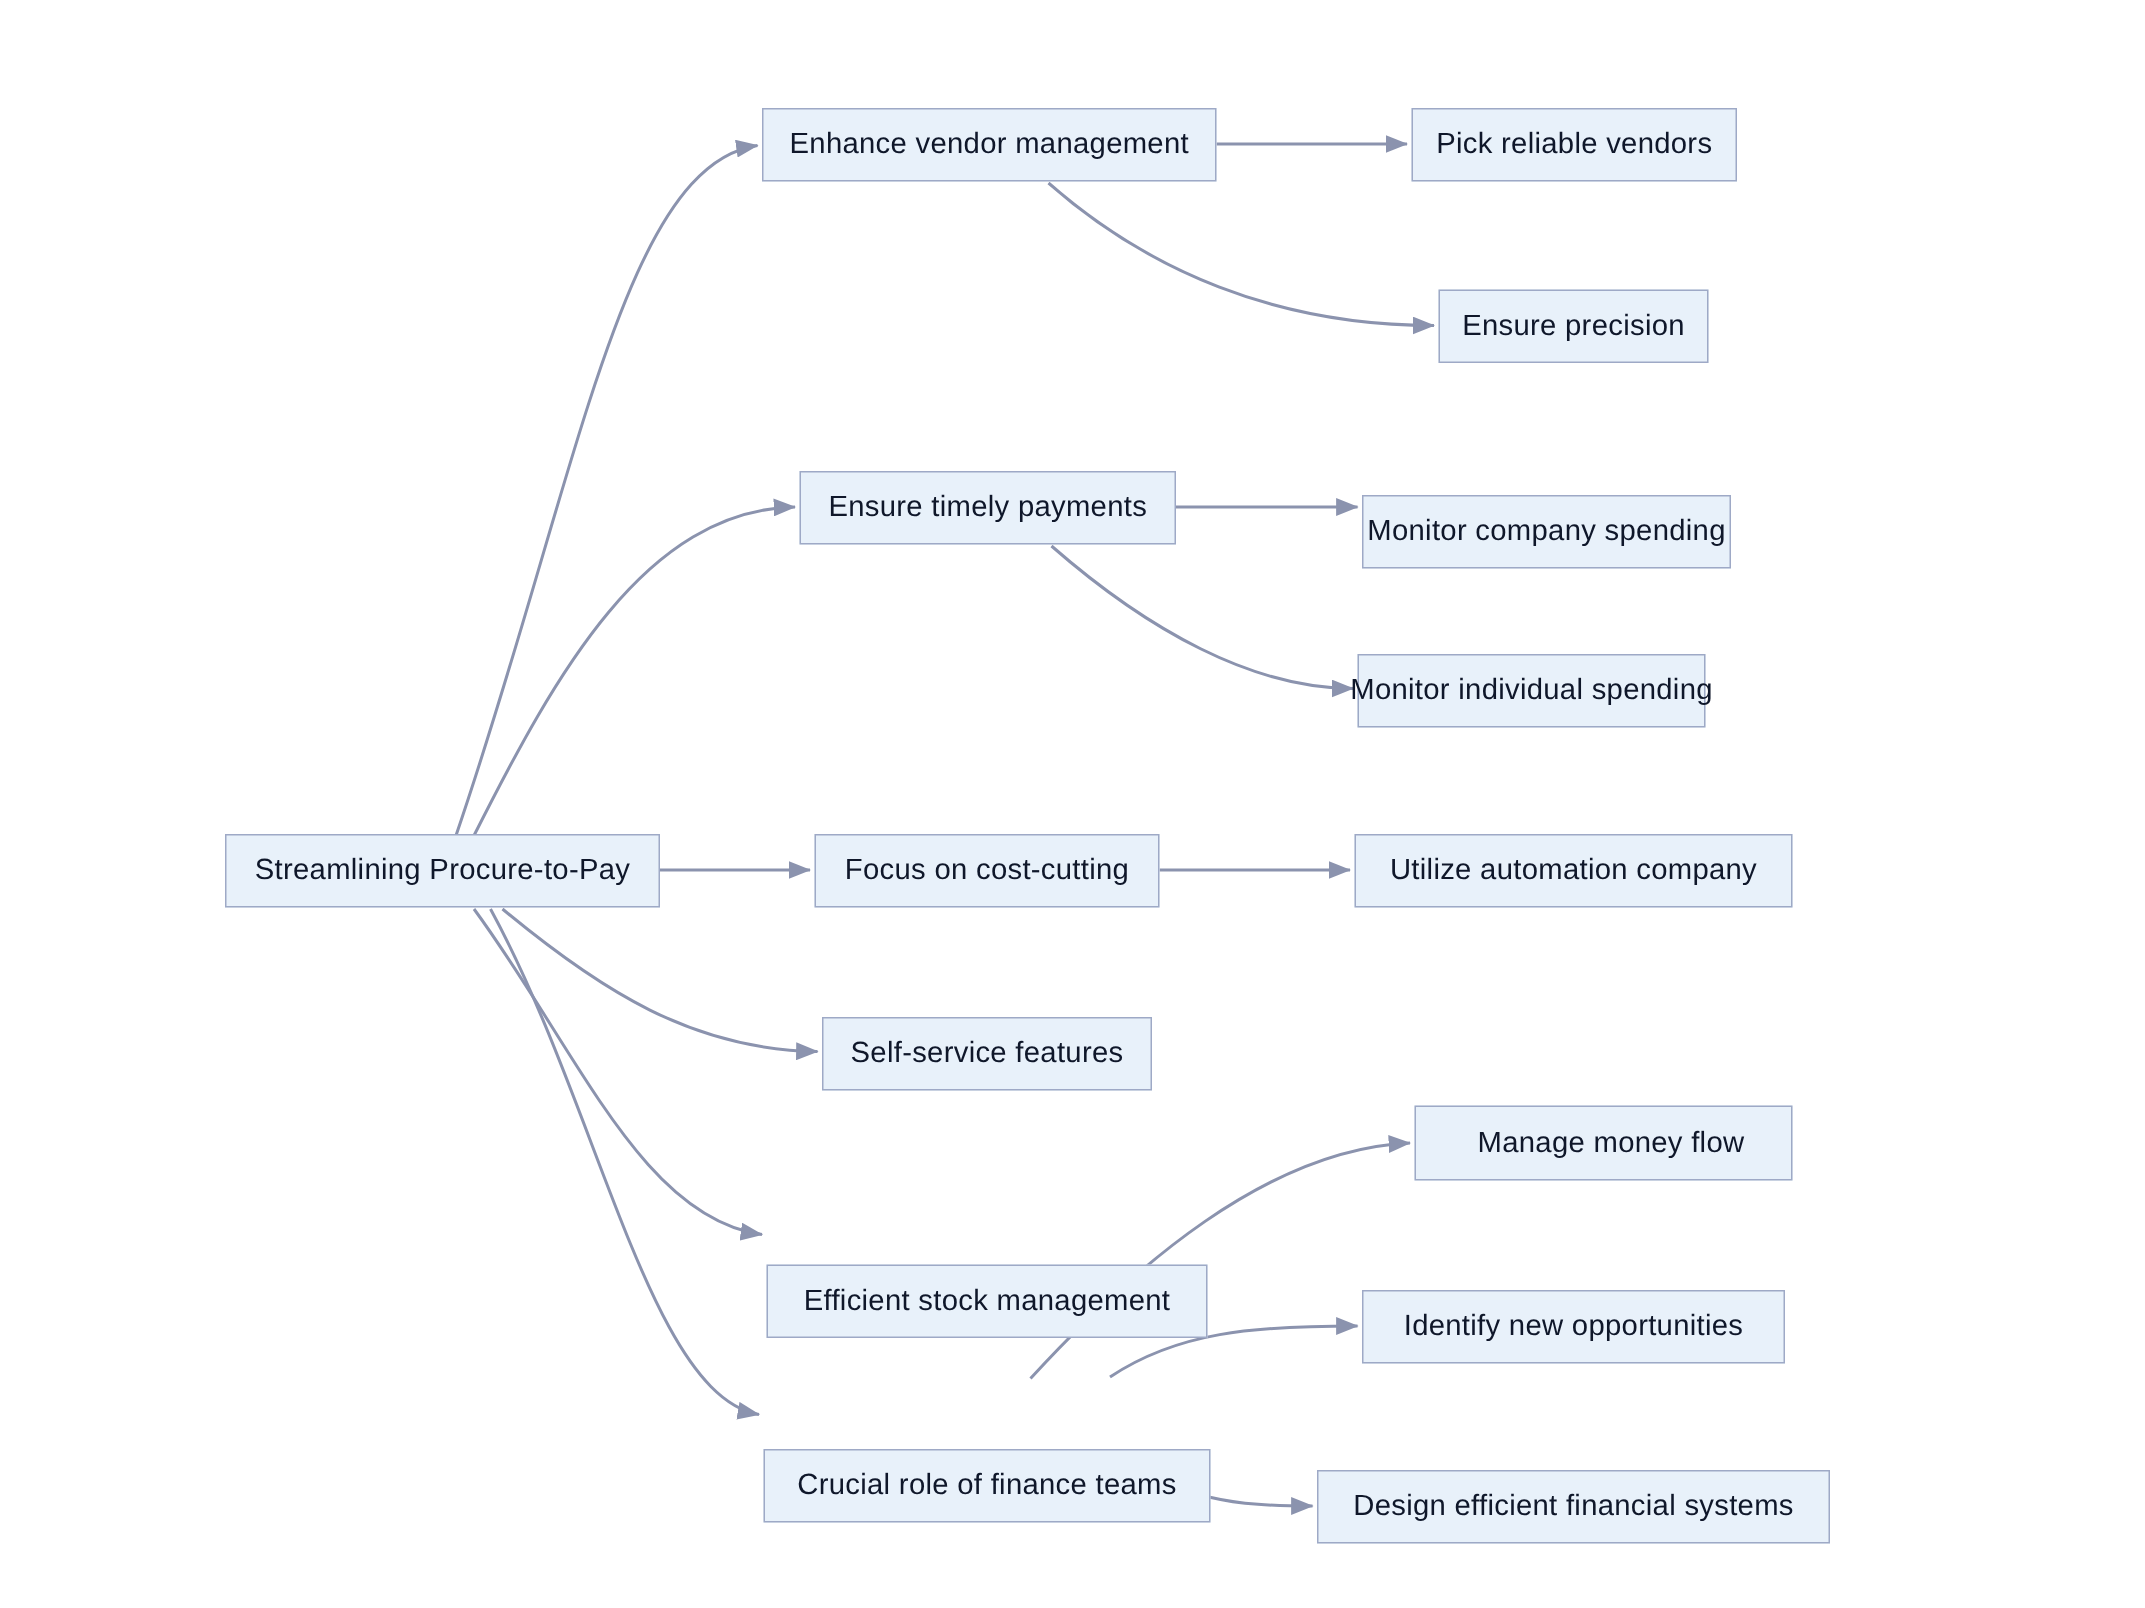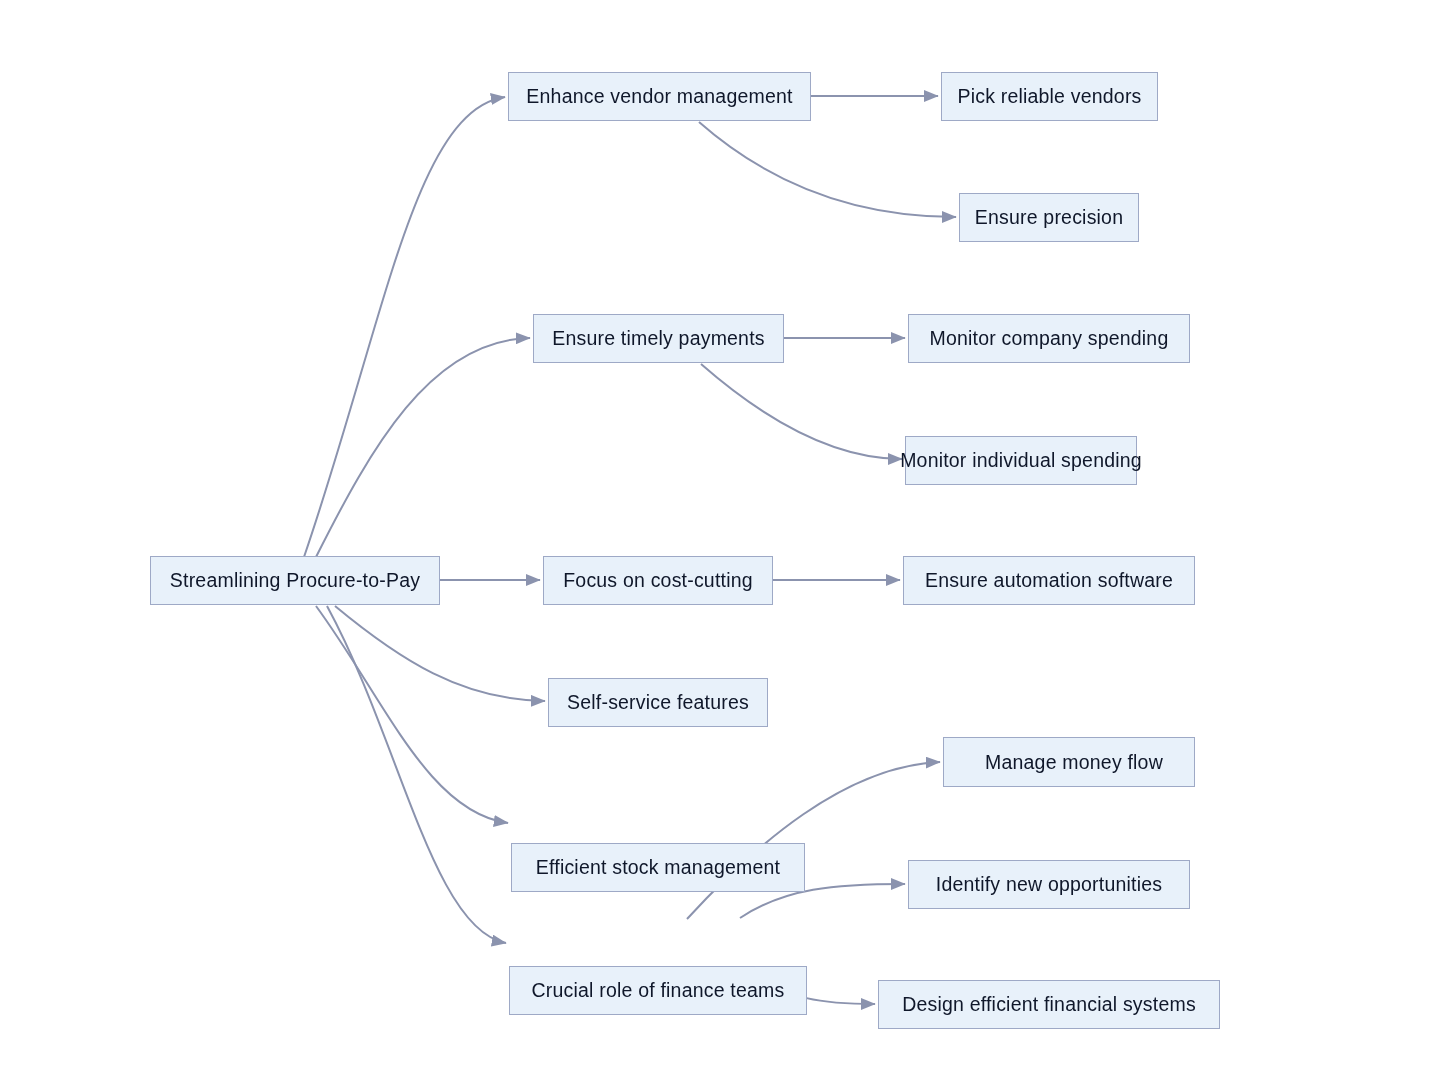--- a/index.html
+++ b/index.html
@@ -55,27 +55,27 @@
   <div class="node" style="left:150px;top:556px;width:290px;height:49px;">Streamlining Procure-to-Pay</div>
 
   <div class="node" style="left:508px;top:72px;width:303px;height:49px;">Enhance vendor management</div>
 
   <div class="node" style="left:941px;top:72px;width:217px;height:49px;">Pick reliable vendors</div>
 
   <div class="node" style="left:959px;top:193px;width:180px;height:49px;">Ensure precision</div>
 
   <div class="node" style="left:533px;top:314px;width:251px;height:49px;">Ensure timely payments</div>
 
-  <div class="node" style="left:908px;top:314px;width:282px;height:49px;">Monitor company spending</div>
+  <div class="node" style="left:908px;top:330px;width:246px;height:49px;">Monitor company spending</div>
 
   <div class="node" style="left:905px;top:436px;width:232px;height:49px;">Monitor individual spending</div>
 
   <div class="node" style="left:543px;top:556px;width:230px;height:49px;">Focus on cost-cutting</div>
 
-  <div class="node" style="left:903px;top:556px;width:292px;height:49px;">Ensure automation software</div>
+  <div class="node" style="left:903px;top:556px;width:292px;height:49px;">Utilize automation company</div>
 
   <div class="node" style="left:548px;top:678px;width:220px;height:49px;">Self-service features</div>
 
   <div class="node" style="left:511px;top:799px;width:294px;height:49px;margin-top:44px;">Efficient stock management</div>
 
   <div class="node" style="left:943px;top:737px;width:252px;height:50px;padding-left:10px;">Manage money flow</div>
 
   <div class="node" style="left:509px;top:920px;width:298px;height:49px;margin-top:46px;">Crucial role of finance teams</div>
 
   <div class="node" style="left:908px;top:860px;width:282px;height:49px;">Identify new opportunities</div>

